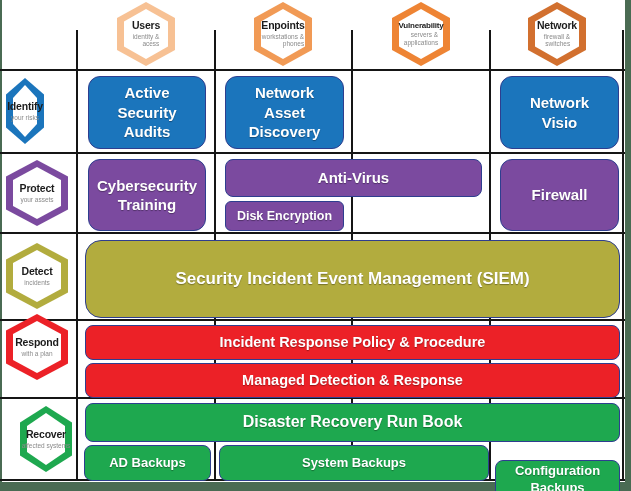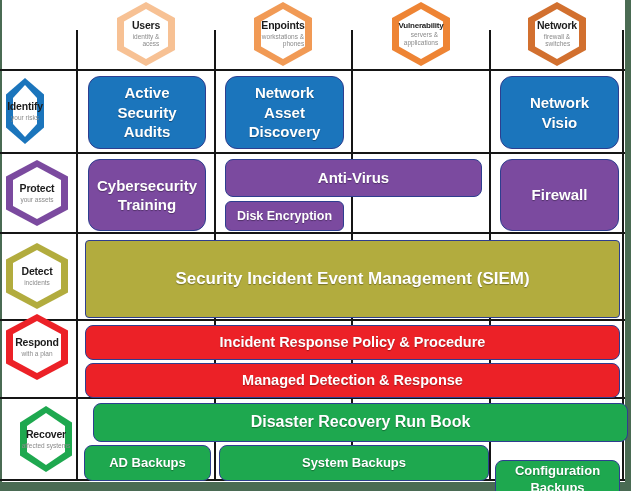--- a/index.html
+++ b/index.html
@@ -20,27 +20,27 @@
   .hex-text{position:absolute;left:0;top:0;right:0;bottom:0;display:flex;flex-direction:column;
     align-items:center;justify-content:center;text-align:right;}
   .hex-title{font-weight:bold;color:#1c1c1c;font-size:10.5px;line-height:1.1;letter-spacing:-0.2px;}
   .hex-title.small{font-size:8px;}
   .hex-sub{font-size:6.5px;color:#8a8a8a;line-height:1.15;white-space:pre-line;margin-top:1px;}
 
   
   .box{position:absolute;z-index:2;display:flex;align-items:center;justify-content:center;
     text-align:center;color:#ffffff;font-weight:bold;white-space:pre-line;
     border:1px solid #2e3e8f;text-shadow:0 1px 1px rgba(0,0,0,0.35);line-height:1.3;}
-  .r12{border-radius:12px;} .r8{border-radius:8px;} .r6{border-radius:6px;} .r16{border-radius:4px;}
+  .r12{border-radius:12px;} .r8{border-radius:8px;} .r6{border-radius:6px;} .r16{border-radius:16px;}
 
   .c-identify{background:#1b75bc;} .c-protect{background:#7b4a9f;} .c-detect{background:#b2ac3e;}
   .c-respond{background:#ec2127;} .c-recover{background:#1ea84f;}
 
   .f15{font-size:15px;} .f17{font-size:17px;} .f14{font-size:14.5px;} .f13{font-size:13px;}
-  .f125{font-size:12.5px;} .f16{font-size:16px;margin-left:8px;}
+  .f125{font-size:12.5px;} .f16{font-size:16px;}
 </style>
 </head>
 <body>
 
 <div id="canvas">
   <div id="board"></div>
 
   <div class="grid-h" style="top:69px"></div>
   <div class="grid-h" style="top:152px"></div>
   <div class="grid-h" style="top:232px"></div>

